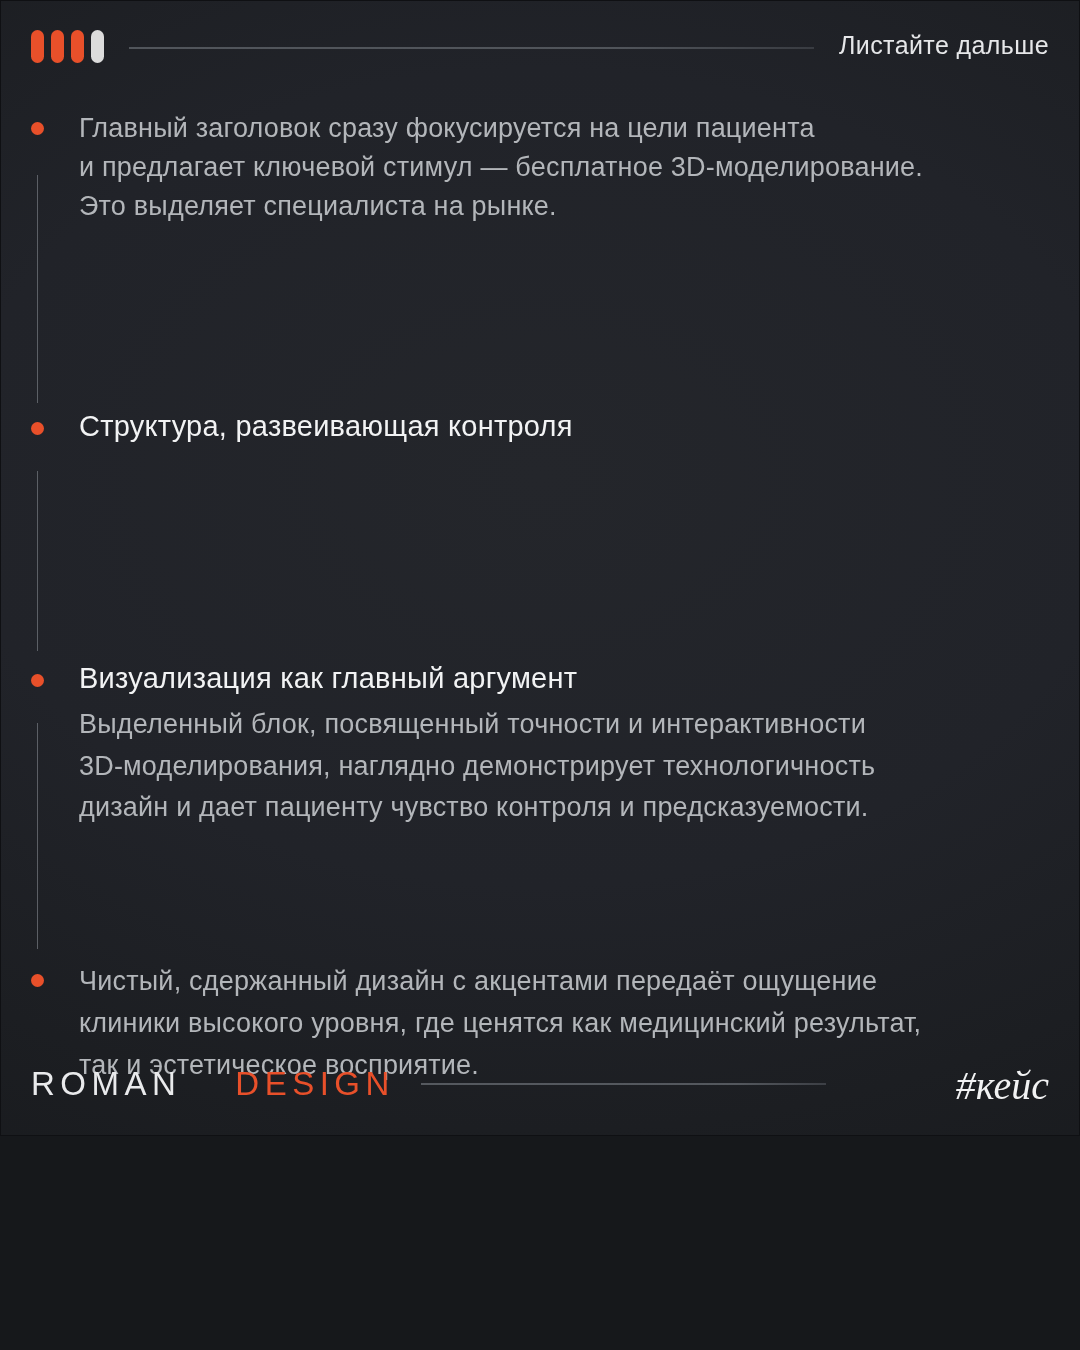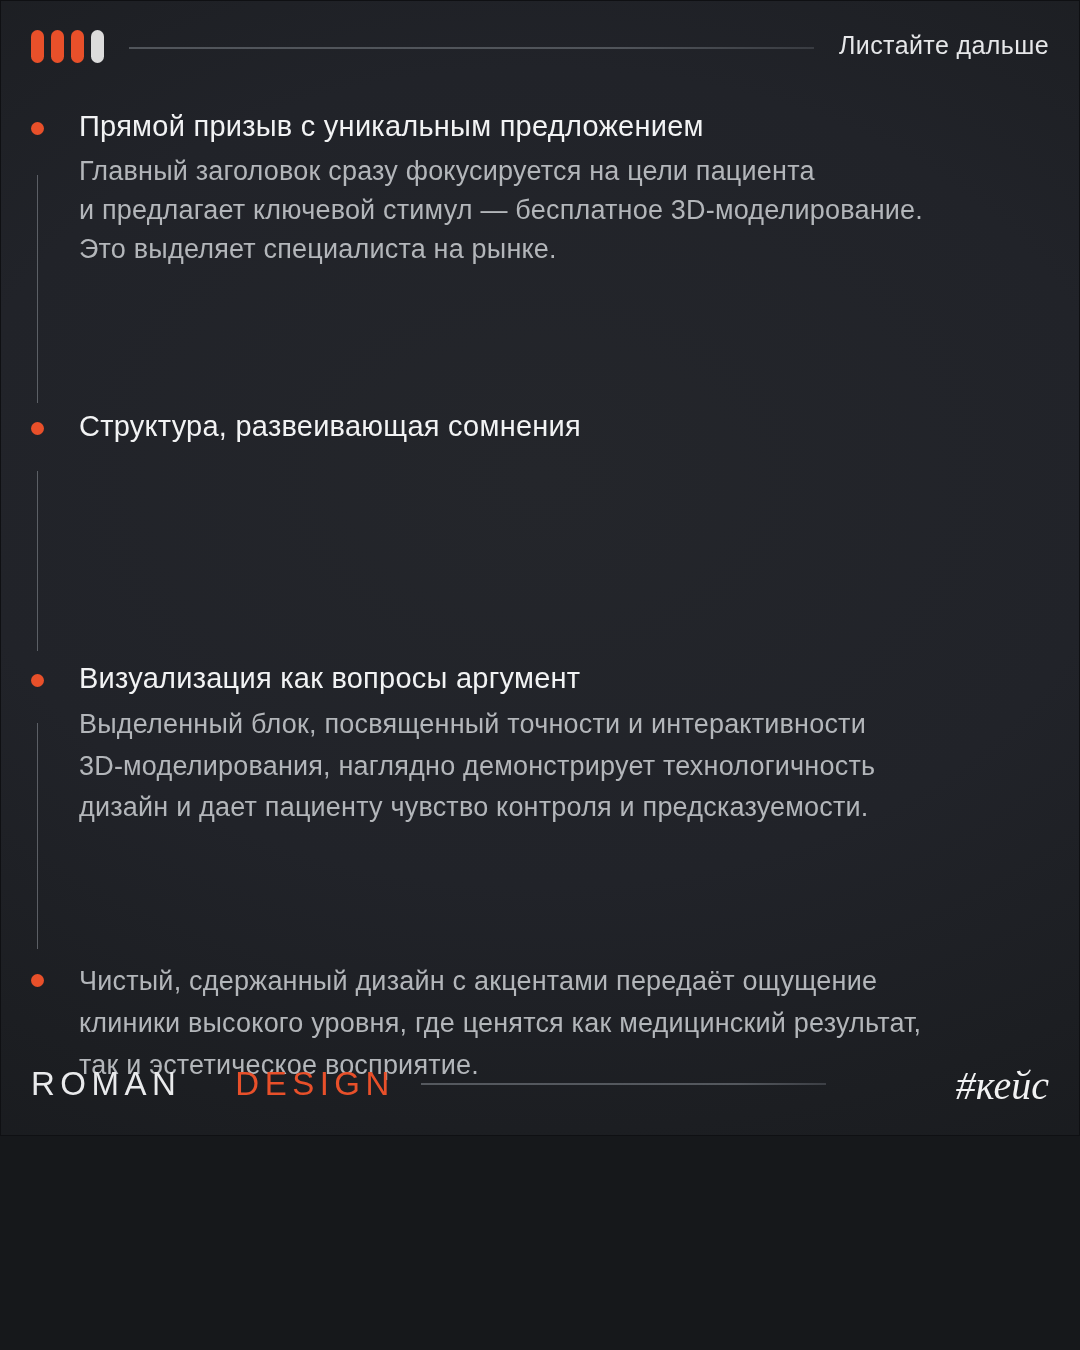--- a/index.html
+++ b/index.html
@@ -191,36 +191,35 @@
     <div class="header-line"></div>
 
     <div class="header-label">Листайте дальше</div>
   </div>
 
   <div class="content">
 
     <div class="block" id="block-0">
       <span class="bullet" style="background: rgb(232, 80, 42);"></span>
       <span class="connector"></span>
-      <div class="b-title">Прямой призыв с уникальным предложением</div>
       <div class="b-body"> Главный заголовок сразу фокусируется на цели пациента
 и предлагает ключевой стимул — бесплатное 3D-моделирование.
 Это выделяет специалиста на рынке.</div>
     </div>
 
     <div class="block" id="block-1">
       <span class="bullet" style="background: rgb(232, 80, 42);"></span>
       <span class="connector"></span>
-      <div class="b-title">Структура, развеивающая сомнения</div>
+      <div class="b-title">Структура, развеивающая контроля</div>
     </div>
 
     <div class="block" id="block-2">
       <span class="bullet" style="background: rgb(232, 80, 42);"></span>
       <span class="connector"></span>
-      <div class="b-title">Визуализация как вопросы аргумент</div>
+      <div class="b-title">Визуализация как главный аргумент</div>
       <div class="b-body">Выделенный блок, посвященный точности и интерактивности
 3D-моделирования, наглядно демонстрирует технологичность
 дизайн и дает пациенту чувство контроля и предсказуемости.</div>
     </div>
 
     <div class="block" id="block-3">
       <span class="bullet" style="background: rgb(232, 80, 42);"></span>
       <div class="b-body">Чистый, сдержанный дизайн с акцентами передаёт ощущение
 клиники высокого уровня, где ценятся как медицинский результат,
 так и эстетическое восприятие.</div>

